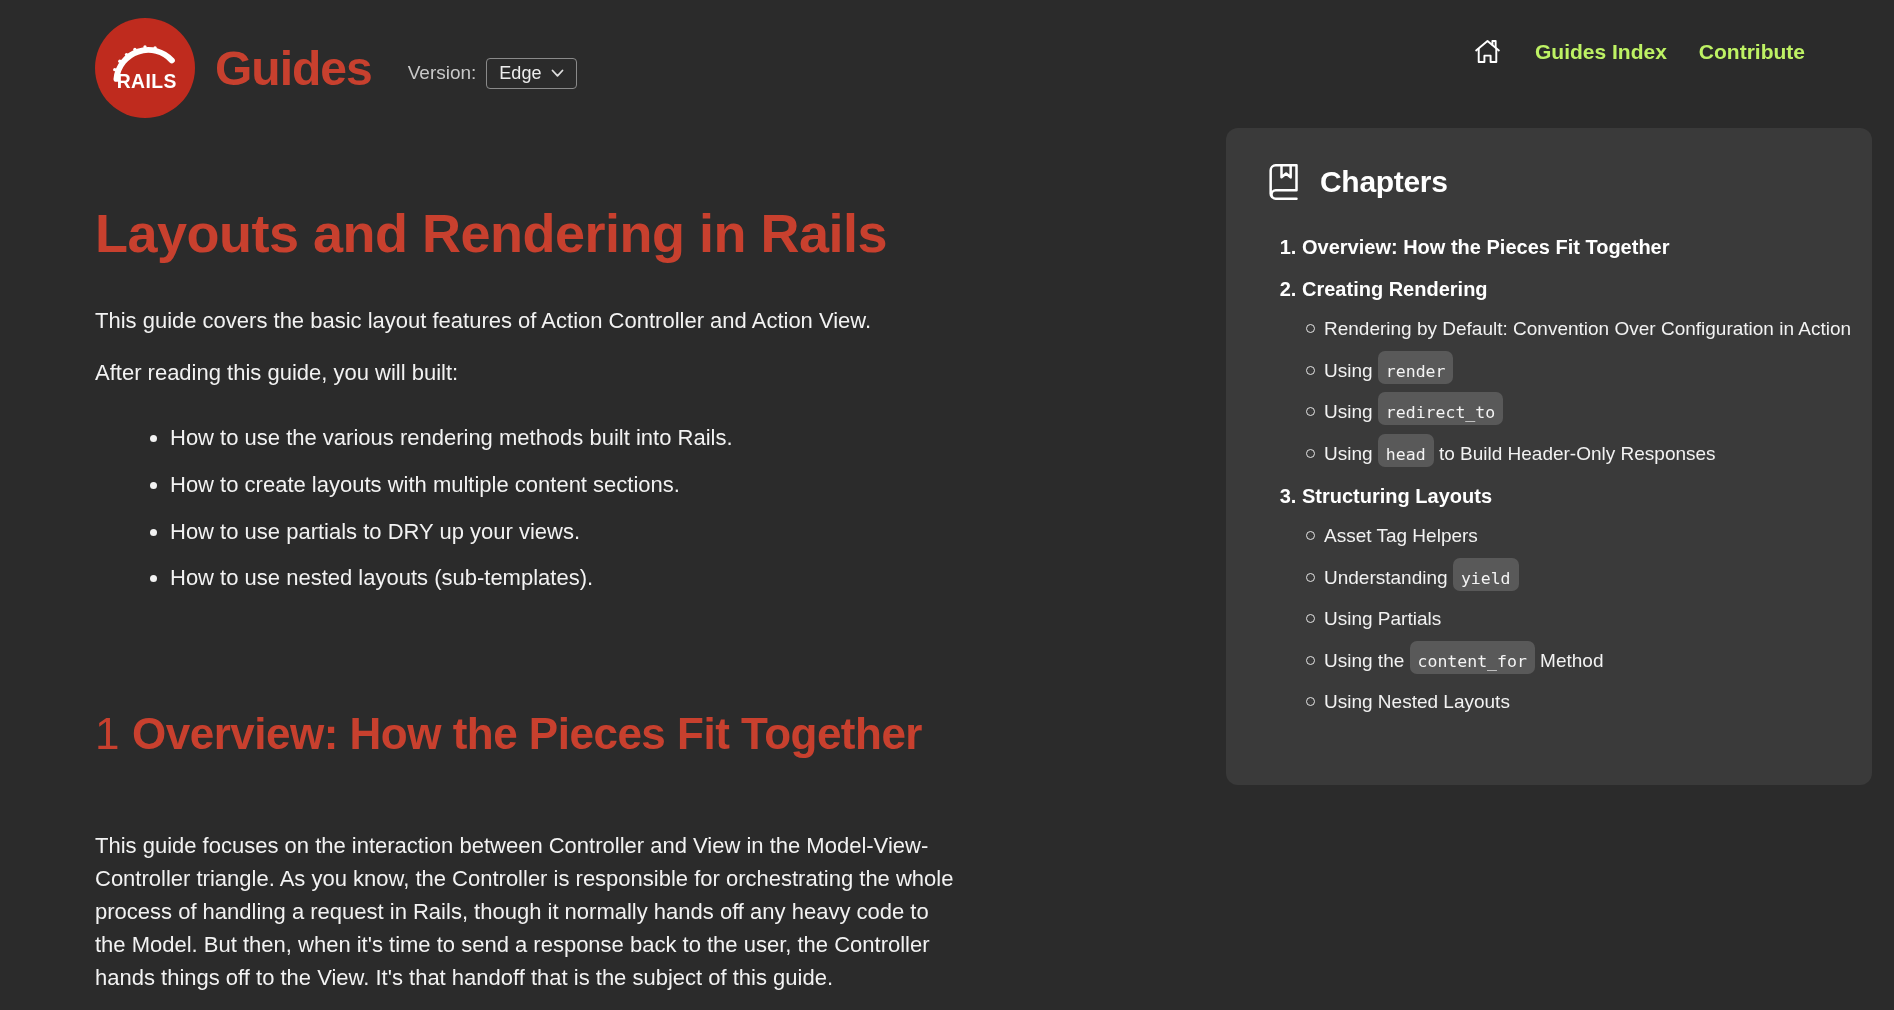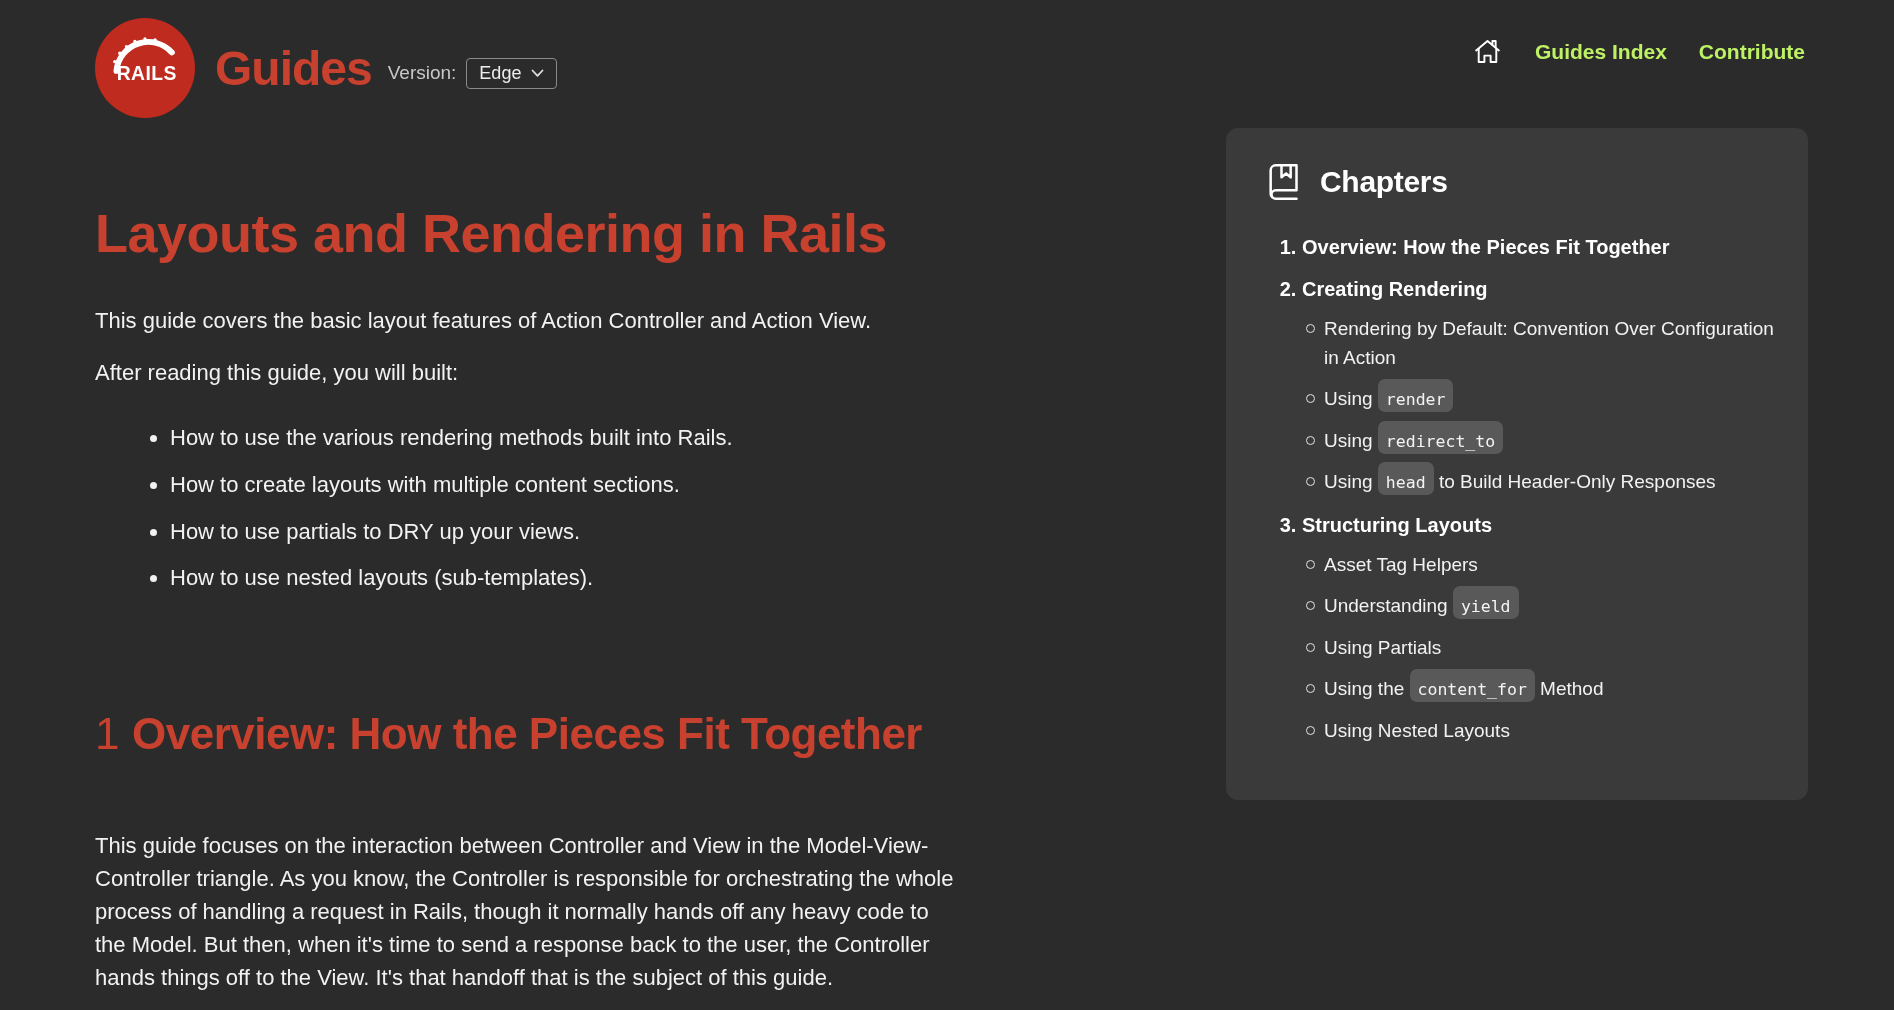--- a/index.html
+++ b/index.html
@@ -7,23 +7,23 @@
     --chip-bg:#595959; --text:#F2F2F2; --text-dim:#C8C8C8; --border:#8A8A8A;
   }
   *{box-sizing:border-box;}
   html,body{margin:0;padding:0;}
   body{background:var(--page-bg);font-family:"Liberation Sans","DejaVu Sans",sans-serif;color:var(--text);}
   .page{position:relative;width:1894px;height:1010px;overflow:hidden;background:var(--page-bg);}
 
   
   .site-header{position:absolute;top:18px;left:95px;display:flex;align-items:center;}
   .logo-circle{width:100px;height:100px;border-radius:50%;background:var(--logo-red);
-    display:flex;align-items:flex-start;justify-content:center;cursor:pointer;flex:0 0 auto;text-decoration:underline;}
+    display:flex;align-items:center;justify-content:center;cursor:pointer;flex:0 0 auto;text-decoration:underline;}
   .brand{font-size:48px;font-weight:700;color:var(--accent);margin-left:20px;letter-spacing:-1px;text-decoration:none;cursor:pointer;}
-  .version-picker{display:flex;align-items:center;margin-left:16px;margin-top:10px;}
+  .version-picker{display:flex;align-items:center;margin-left:36px;margin-top:10px;}
   .version-label{font-size:19px;color:var(--text-dim);}
   .version-select{display:flex;align-items:center;gap:10px;margin-left:10px;border:1px solid var(--border);
     border-radius:4px;padding:4px 12px;font-size:18px;color:#EDEDED;cursor:pointer;background:transparent;}
   .version-select svg{display:block;}
 
   .top-nav{position:absolute;top:36px;right:89px;display:flex;align-items:center;gap:32px;}
   .top-nav a{color:#bef264;text-decoration:none;font-weight:700;font-size:21px;cursor:pointer;}
   .home-link{display:flex;align-items:center;cursor:pointer;color:#fff;}
 
   
@@ -31,21 +31,21 @@
   h1{margin:203px 0 0;font-size:54px;line-height:1.12;font-weight:700;color:var(--accent);letter-spacing:-0.5px;}
   .intro-p{margin:42px 0 0;font-size:22px;line-height:1.45;color:var(--text);}
   .intro-p + .intro-p{margin-top:20px;}
   .learn-list{margin:34px 0 0;padding-left:75px;}
   .learn-list li{font-size:22px;line-height:1.35;margin-bottom:17px;color:var(--text);}
   h2{margin:116px 0 0;font-size:44px;font-weight:700;color:var(--accent);letter-spacing:-0.5px;}
   .section-num{font-weight:400;margin-right:13px;}
   .body-text{margin:70px 0 0;max-width:860px;font-size:22px;line-height:33px;color:var(--text);}
 
   
-  .chapters{position:absolute;left:1226px;top:128px;width:582px;min-height:657px;background:var(--panel-bg);
+  .chapters{position:absolute;left:1226px;top:128px;width:646px;min-height:657px;background:var(--panel-bg);
     border-radius:12px;padding:34px 16px 40px 38px;}
   .chapters-head{display:flex;align-items:center;gap:16px;color:#fff;}
   .chapters-head h3{margin:0;font-size:30px;font-weight:700;letter-spacing:-0.3px;}
   .chapters ol{margin:32px 0 0;padding-left:38px;}
   .chapters ol > li{font-size:20px;font-weight:700;color:#fff;margin-bottom:15px;line-height:1.35;}
   .chapter-link{cursor:pointer;}
   .chapters ul{list-style:none;margin:9px 0 12px;padding-left:3px;font-weight:400;}
   .chapters ul li{position:relative;font-size:19px;line-height:1.5;color:var(--text);
     padding-left:19px;margin-bottom:13px;cursor:pointer;margin-top:12px;}
   .chapters ul li::before{content:"";position:absolute;left:1px;top:9px;width:7px;height:7px;

